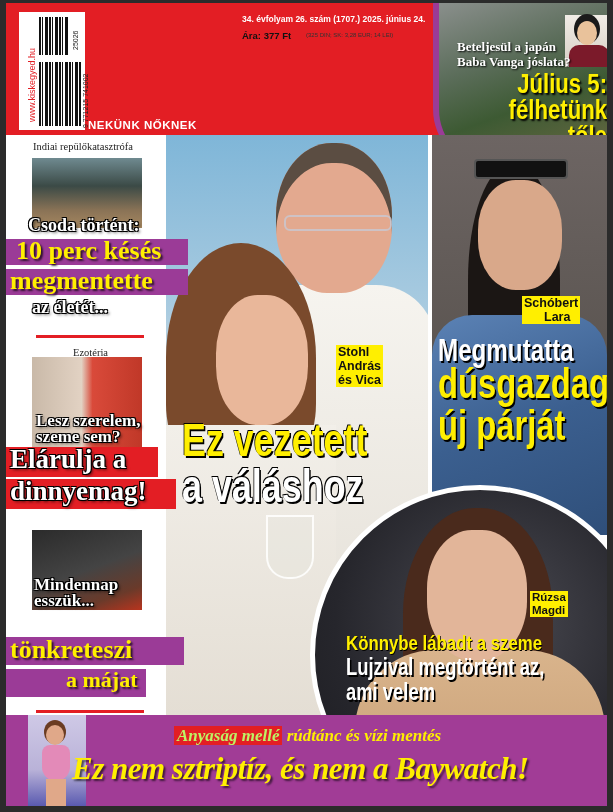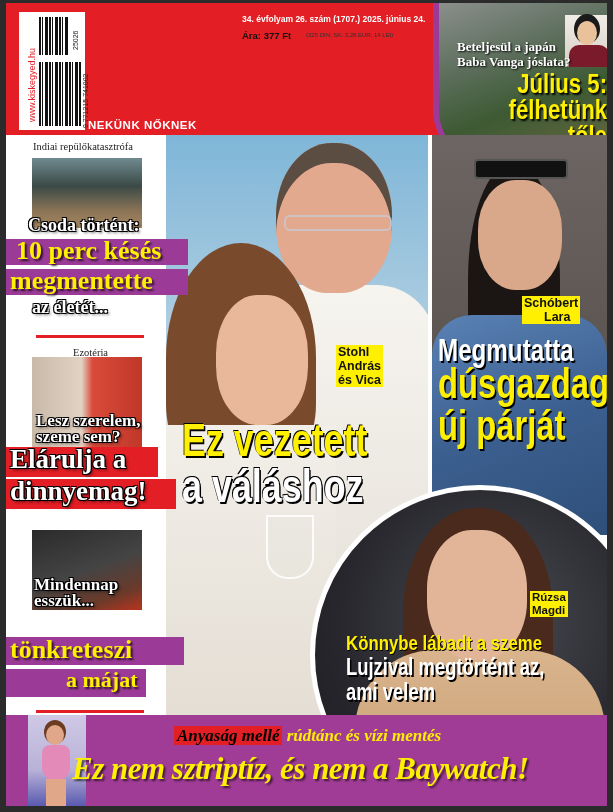--- a/index.html
+++ b/index.html
@@ -71,21 +71,21 @@
   .rm-face { position:absolute; left:112px; top:40px; width:100px; height:130px; background:#e2b599; border-radius:45%; }
   .rm-body { position:absolute; left:40px; top:160px; width:250px; height:180px; background:linear-gradient(#d9b48c,#c49a70); border-radius:80px 80px 0 0; }
 
   
   .bottom { position:absolute; left:0; top:712px; width:601px; height:91px; background:#a13c96; }
   .b-photo { position:absolute; left:22px; top:0; width:58px; height:91px; background:linear-gradient(180deg,#cfc9e6 0%,#b9b2d8 60%,#5a5ab0 100%); }
   .b-photo .fig { position:absolute; left:18px; top:10px; width:18px; height:20px; background:#e0a889; border-radius:50%; box-shadow:0 -3px 0 2px #6b3c22; }
   .b-photo .suit { position:absolute; left:14px; top:30px; width:28px; height:36px; background:#e38ab8; border-radius:8px 8px 14px 14px; }
   .b-photo .legs { position:absolute; left:18px; top:64px; width:20px; height:27px; background:#e0a889; }
   .b-kicker { position:absolute; left:168px; top:11px; font-family:"Liberation Serif", serif; font-style:italic; font-weight:bold; font-size:17px; white-space:nowrap; }
-  .b-kicker .hl { background:#e31e24; color:#000000; padding:0 3px; }
+  .b-kicker .hl { background:#e31e24; color:#bef264; padding:0 3px; }
   .b-kicker .rest { color:#ffef00;margin-top:41px; }
   .b-head { position:absolute; left:66px; top:36px; font-family:"Liberation Serif", serif; font-style:italic; font-weight:bold; font-size:31px; color:#ffef00; white-space:nowrap; text-shadow:2px 2px 2px rgba(0,0,0,.6); letter-spacing:-.5px; }
 </style>
 </head>
 <body>
 
 <div class="cover">
 
   <div class="masthead">
     <div class="barcode-box">

